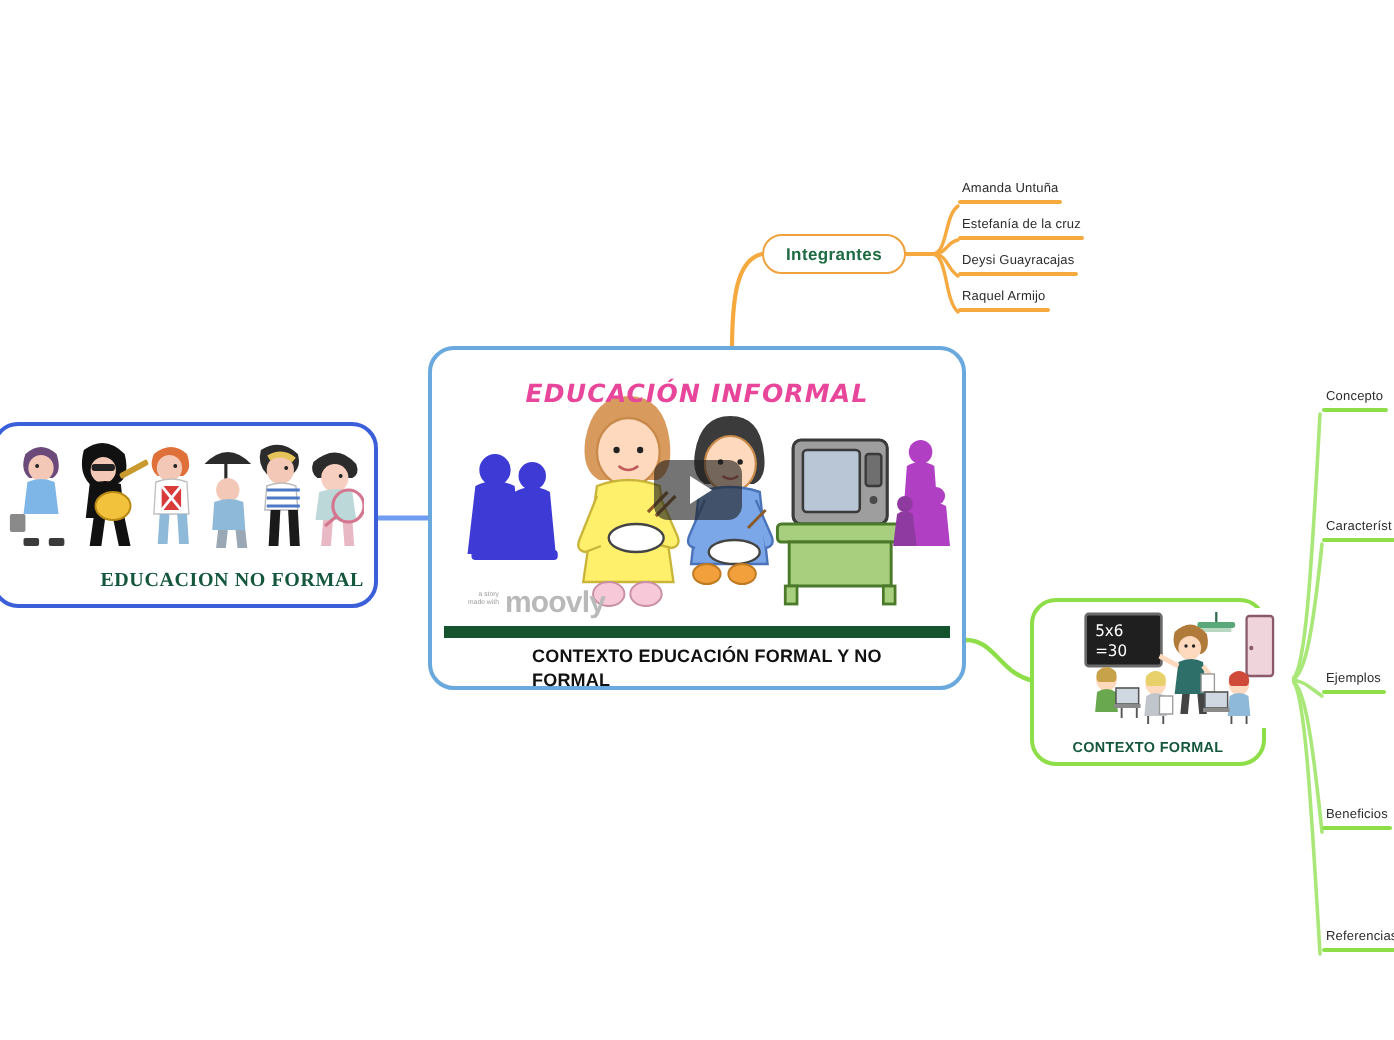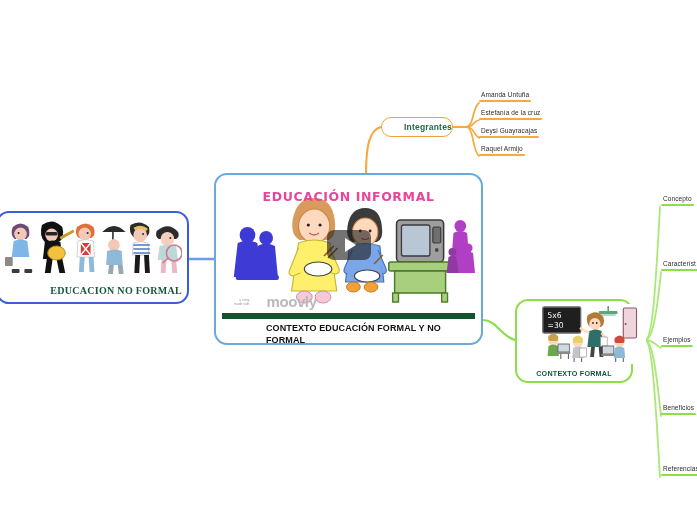--- a/index.html
+++ b/index.html
@@ -34,21 +34,21 @@
     position: absolute;
     left: 381px;
     top: 117px;
     width: 72px;
     height: 20px;
     border: 1.6px solid #f0a13c;
     border-radius: 11px;
     background: #ffffff;
     display: flex;
     align-items: center;
-    justify-content: flex-end;
+    justify-content: center;
     box-sizing: border-box;
   }
   .integrantes-node span {
     font-size: 8.5px;
     font-weight: bold;
     color: #1f6b44;
     letter-spacing: .2px;
     white-space: nowrap;
   }
 
@@ -188,30 +188,31 @@
   
   .informal-title {
     position: absolute;
     left: 0;
     right: 0;
     top: 9px;
     text-align: center;
     font-family: "DejaVu Sans", sans-serif;
     font-size: 12.5px;
     font-weight: bold;
+    font-style: italic;
     color: #e8469b;
     letter-spacing: .6px;
   }
   .moovly {
     position: absolute;
     left: 12px;
     bottom: 1px;
     display: flex;
-    align-items: flex-end;
-    gap: 17px;
+    align-items: flex-start;
+    gap: 3px;
   }
   .moovly .made {
     font-size: 3.4px;
     line-height: 4px;
     color: #9a9a9a;
     text-align: right;
     padding-bottom: 3px;
     white-space: pre-line;
   }
   .moovly .word {

